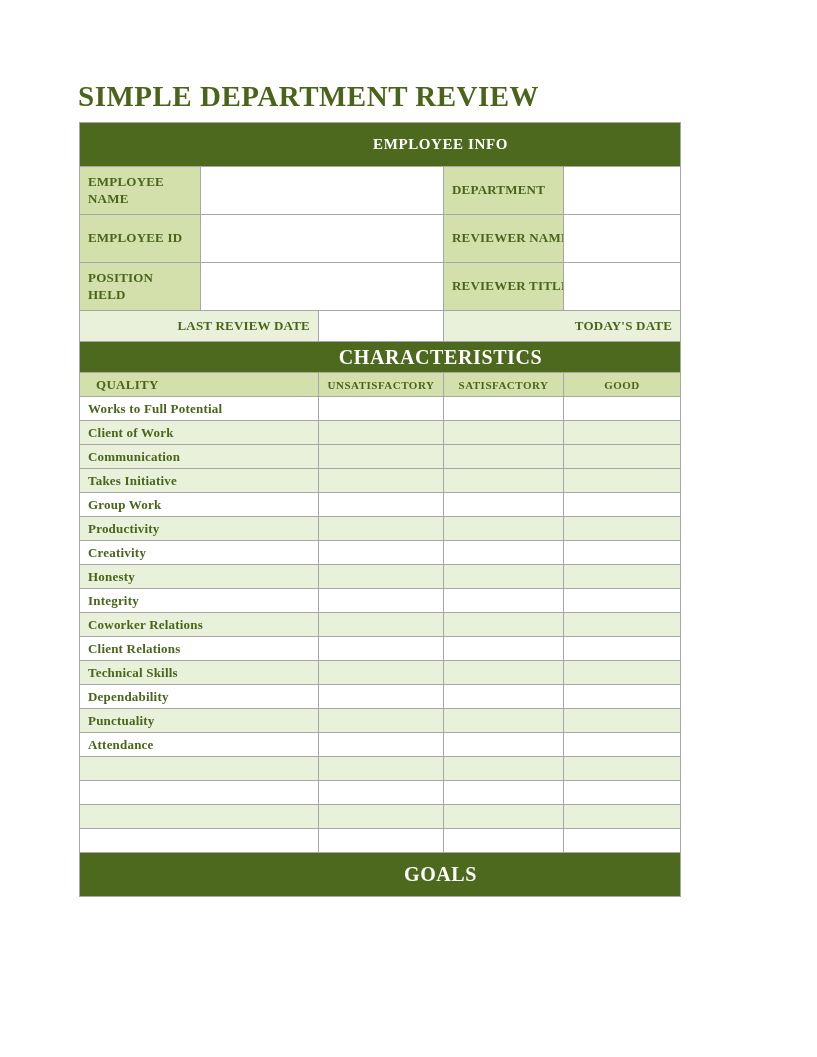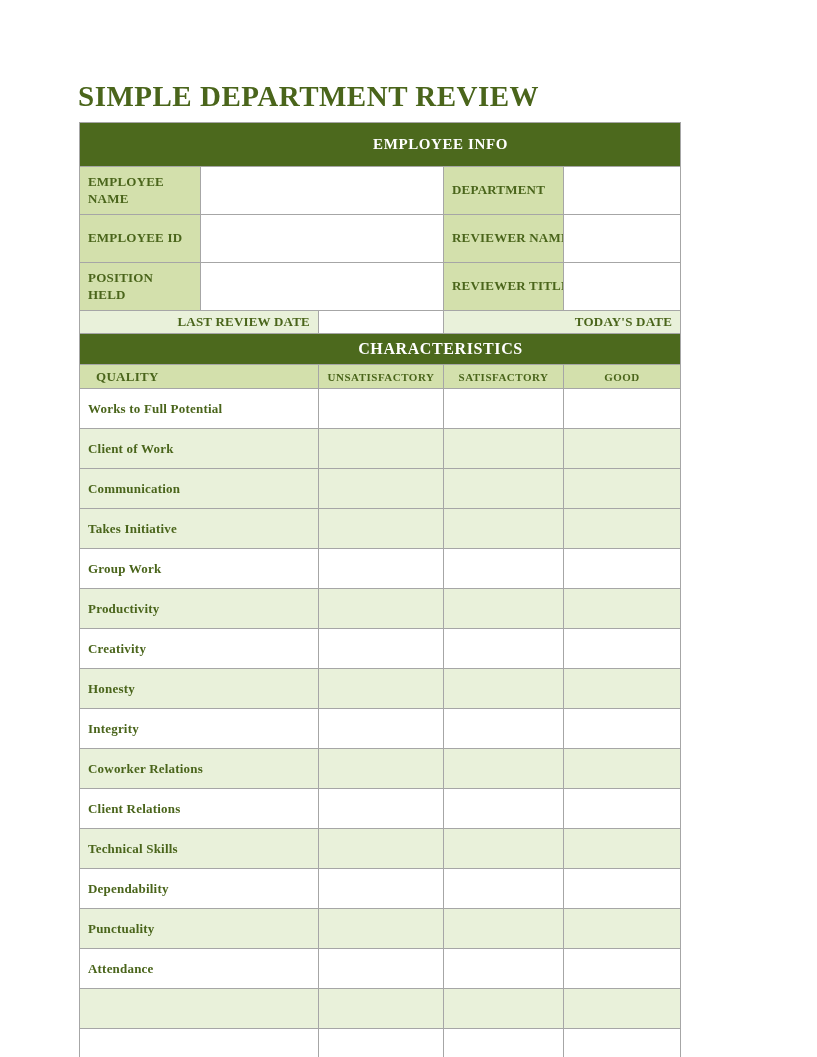--- a/index.html
+++ b/index.html
@@ -25,45 +25,45 @@
     border-collapse:collapse;table-layout:fixed;
   }
   td,th{border:1px solid var(--border-gray);padding:0;overflow:hidden;}
   
   tr.band-info{height:44px;margin-top:18px;}
   tr.band-small{height:31px;}
   tr.band-goals{height:44px;}
   td.band{background:var(--dark-green);color:#ffffff;font-weight:bold;vertical-align:middle;}
   .band-text{display:block;margin-left:121px;text-align:center;letter-spacing:0.6px;}
   .band-text.sz15{font-size:15px;}
-  .band-text.sz16{font-size:16px;}
+  .band-text.sz16{font-size:20px;}
   
   tr.info-row{height:48px;}
   td.label{
     background:var(--label-green);color:var(--text-green);
     font-weight:bold;font-size:13px;line-height:1.25;letter-spacing:0.2px;
     padding:0 8px;vertical-align:middle;
   }
   td.label.clip{white-space:nowrap;}
   td.value{background:#ffffff;}
-  tr.date-row{height:23px;}
+  tr.date-row{height:31px;}
   td.sublabel{
     background:var(--stripe-green);color:var(--text-green);
     font-weight:bold;font-size:13px;letter-spacing:0.2px;
     text-align:right;padding:0 8px;vertical-align:middle;white-space:nowrap;
   }
   
   tr.colhead-row{height:24px;}
   th.colhead{
     background:var(--label-green);color:var(--text-green);
     font-weight:bold;font-size:11px;letter-spacing:0.5px;
     text-align:center;vertical-align:middle;
   }
   th.colhead.quality{font-size:13px;text-align:left;padding:0 16px;letter-spacing:0.3px;}
-  tr.char-row{height:40px;}
+  tr.char-row{height:24px;}
   td.quality{
     font-weight:bold;font-size:13px;letter-spacing:0.2px;
     color:var(--text-green);padding:0 8px;vertical-align:middle;white-space:nowrap;
   }
   tr.char-row.plain td{background:#ffffff;}
   tr.char-row.stripe td{background:var(--stripe-green);}
 </style>
 </head>
 <body>
 

